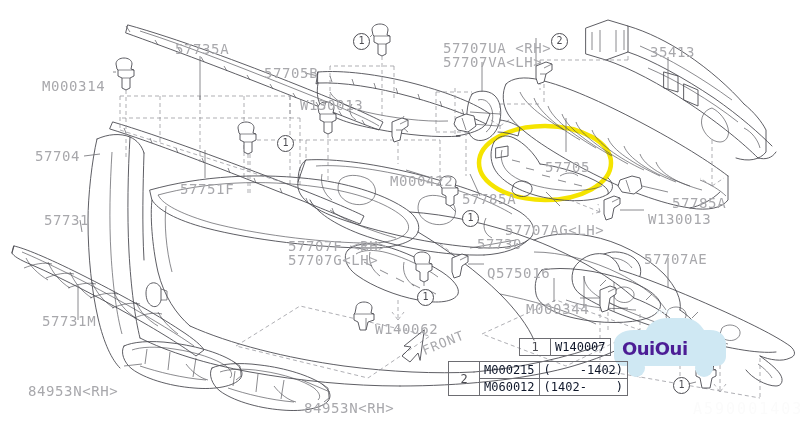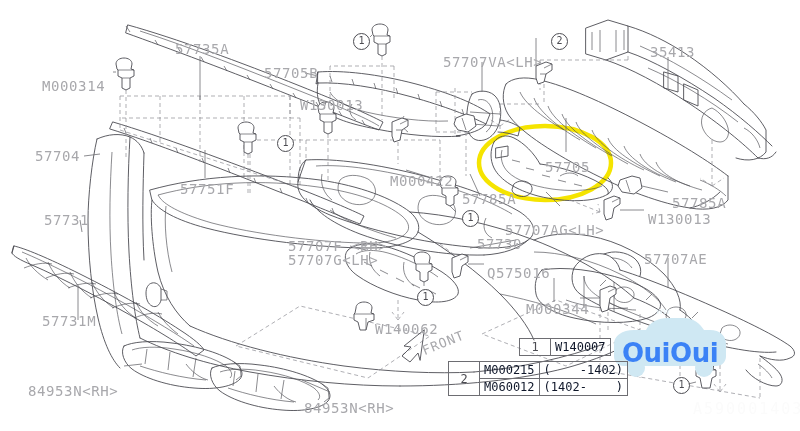--- a/index.html
+++ b/index.html
@@ -11,21 +11,21 @@
   .lbl{position:absolute;color:#a8a8ac;font-size:14px;letter-spacing:.6px;
        white-space:pre;line-height:14px;font-family:"DejaVu Sans Mono","Liberation Mono",monospace;}
   .lbl.l2{line-height:15px;}
   .cnum{position:absolute;width:15px;height:15px;border:1px solid #4c4c52;border-radius:50%;
         color:#4c4c52;font-size:10px;line-height:13px;text-align:center;background:#fff;
         font-family:"DejaVu Sans Mono","Liberation Mono",monospace;}
   .tbl{position:absolute;border-collapse:collapse;}
   .tbl td{border:1px solid #6d6d72;color:#0f172a;font-size:12px;padding:1px 4px;
           font-family:"DejaVu Sans Mono","Liberation Mono",monospace;white-space:pre;}
   .tbl td.nmark{color:#4c4c52;text-align:center;width:22px;}
-  .wmtxt{position:absolute;color:#3b82f6;font-weight:bold;font-size:26px;
+  .wmtxt{position:absolute;color:#4c1d95;font-weight:bold;font-size:18px;
          font-family:"DejaVu Sans","Liberation Sans",sans-serif;letter-spacing:-.5px;}
   .wmsub{position:absolute;color:#eaf6fb;font-size:7px;
          font-family:"DejaVu Sans","Liberation Sans",sans-serif;}
   .code{position:absolute;color:#fbfbfb;font-size:15px;letter-spacing:2px;
         font-family:"DejaVu Sans Mono","Liberation Mono",monospace;}
   .frt{position:absolute;color:#a8a8ac;font-size:13px;
        font-family:"DejaVu Sans Mono","Liberation Mono",monospace;
        transform:rotate(-22deg);transform-origin:0 0;letter-spacing:1px;}
 </style>
 </head>
@@ -444,20 +444,21 @@
         L624 366 C618 366 614 362 614 356 Z"></path>
       <circle fill="#cfe8f3" cx="636" cy="368" r="9"></circle>
       <circle fill="#cfe8f3" cx="704" cy="368" r="9"></circle>
     </g>
   </svg>
 
   <div class="lbl" style="left:175px;top:42px">57735A</div>
   <div class="lbl" style="left:42px;top:79px">M000314</div>
   <div class="lbl" style="left:264px;top:66px">57705B</div>
   <div class="lbl" style="left:300px;top:98px">W130013</div>
+  <div class="lbl" style="left:443px;top:41px">57707UA &lt;RH&gt;</div>
   <div class="lbl" style="left:443px;top:55px">57707VA&lt;LH&gt;</div>
   <div class="lbl" style="left:650px;top:45px">35413</div>
   <div class="lbl" style="left:35px;top:149px">57704</div>
   <div class="lbl" style="left:180px;top:182px">57751F</div>
   <div class="lbl" style="left:390px;top:174px">M000422</div>
   <div class="lbl" style="left:462px;top:192px">57785A</div>
   <div class="lbl" style="left:545px;top:160px">57705</div>
   <div class="lbl" style="left:672px;top:196px">57785A</div>
   <div class="lbl" style="left:648px;top:212px">W130013</div>
   <div class="lbl" style="left:505px;top:223px">57707AG&lt;LH&gt;</div>

